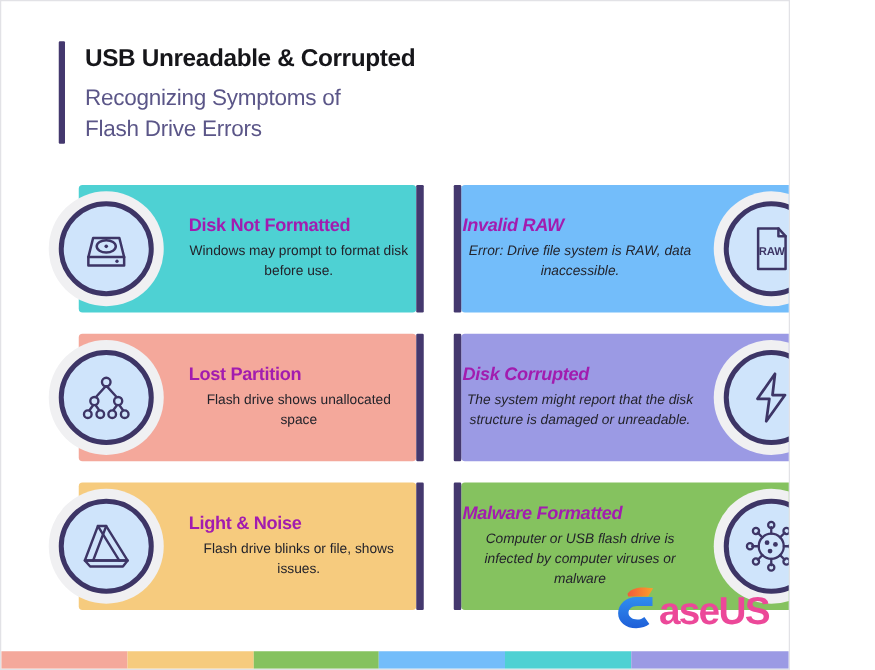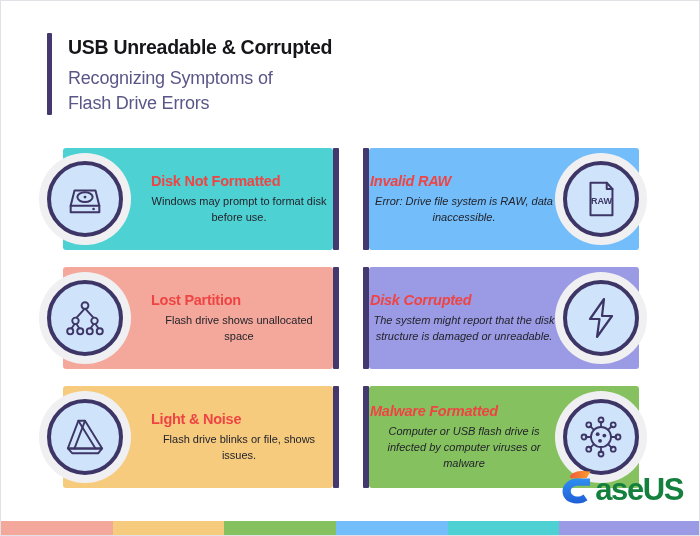--- a/index.html
+++ b/index.html
@@ -4,21 +4,21 @@
 <style>
   * { box-sizing: border-box; margin: 0; padding: 0; }
   html, body {
     width: 700px; height: 536px;
     background: #ffffff;
     font-family: "Liberation Sans", sans-serif;
     overflow: hidden;
   }
   #page {
     position: relative;
-    width: 700px; height: 536px;
+    width: 632px; height: 536px;
     background: #ffffff;
     border: 1px solid #e2e2e6;
     overflow: hidden;
   }
 
   
   #header {
     position: absolute;
     left: 46px; top: 32px;
     display: flex;
@@ -80,21 +80,21 @@
     position: absolute;
     width: 92px; height: 92px;
     border-radius: 50%;
     background: #f0f0f2;
     display: flex;
     align-items: center;
     justify-content: center;
     z-index: 3;
   }
   .card.left  .icon-wrap { left: 0px; top: 5px; }
-  .card.right .icon-wrap { right: 16px; top: 5px; }
+  .card.right .icon-wrap { right: 0px; top: 5px; }
   .icon-inner {
     width: 76px; height: 76px;
     border-radius: 50%;
     background: #cfe4fb;
     border: 4px solid #3d3566;
     display: flex;
     align-items: center;
     justify-content: center;
   }
   .icon-inner svg { display: block; }
@@ -102,21 +102,21 @@
   .card-text {
     position: relative;
     z-index: 2;
   }
   .card.left  .card-text { margin-left: 112px; width: 176px; }
   .card.right .card-text { margin-left: 7px;  width: 188px; font-style: italic; }
 
   .card-heading {
     font-size: 14.5px;
     font-weight: bold;
-    color: #ef4444;
+    color: #a21caf;
     letter-spacing: -0.25px;
     line-height: 1.2;
     margin-bottom: 4px;
   }
   .card-desc {
     font-size: 11px;
     color: #23232b;
     line-height: 1.42;
     text-align: center;
   }
@@ -126,21 +126,21 @@
     position: absolute;
     right: 16px; bottom: 26px;
     display: flex;
     align-items: center;
     z-index: 5;
   }
   #logo-mark { margin-right: 1px; }
   #logo-text {
     font-size: 31px;
     font-weight: bold;
-    color: #15803d;
+    color: #ec4899;
     letter-spacing: -1.4px;
     line-height: 1;
   }
 
   
   #footer-strip {
     position: absolute;
     left: 0; right: 0; bottom: 0;
     height: 14px;
     display: flex;

